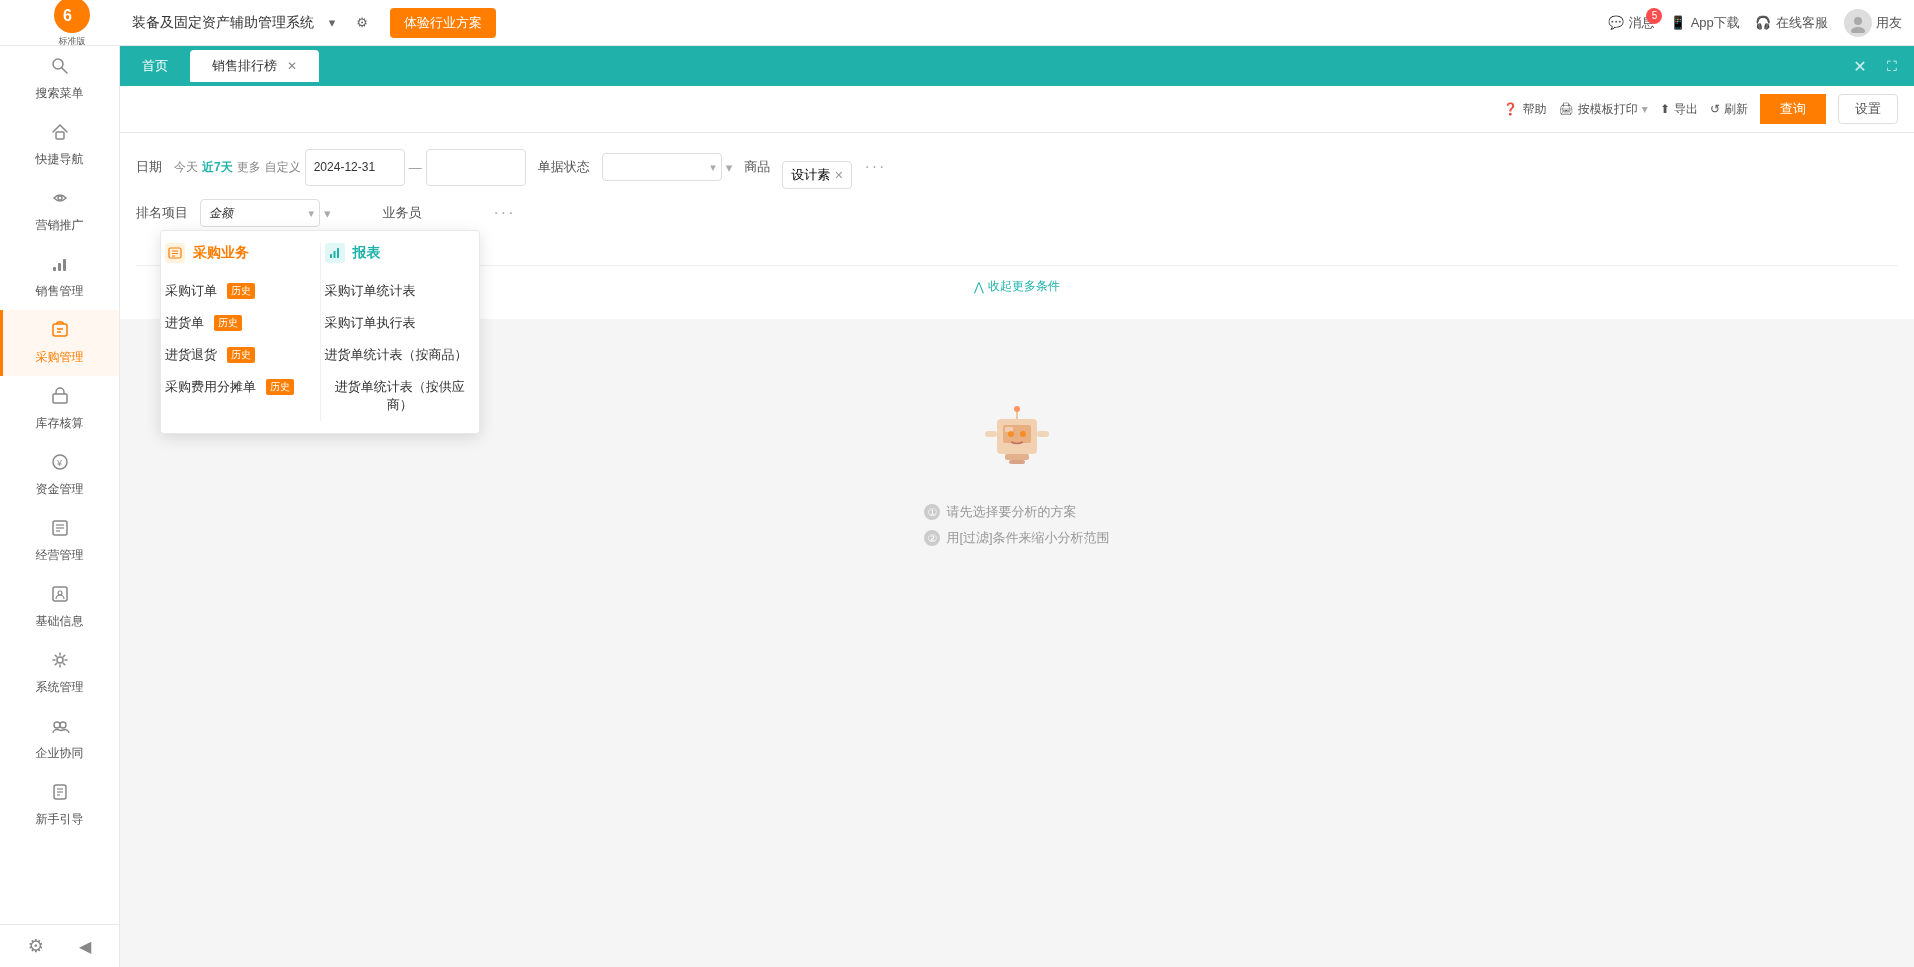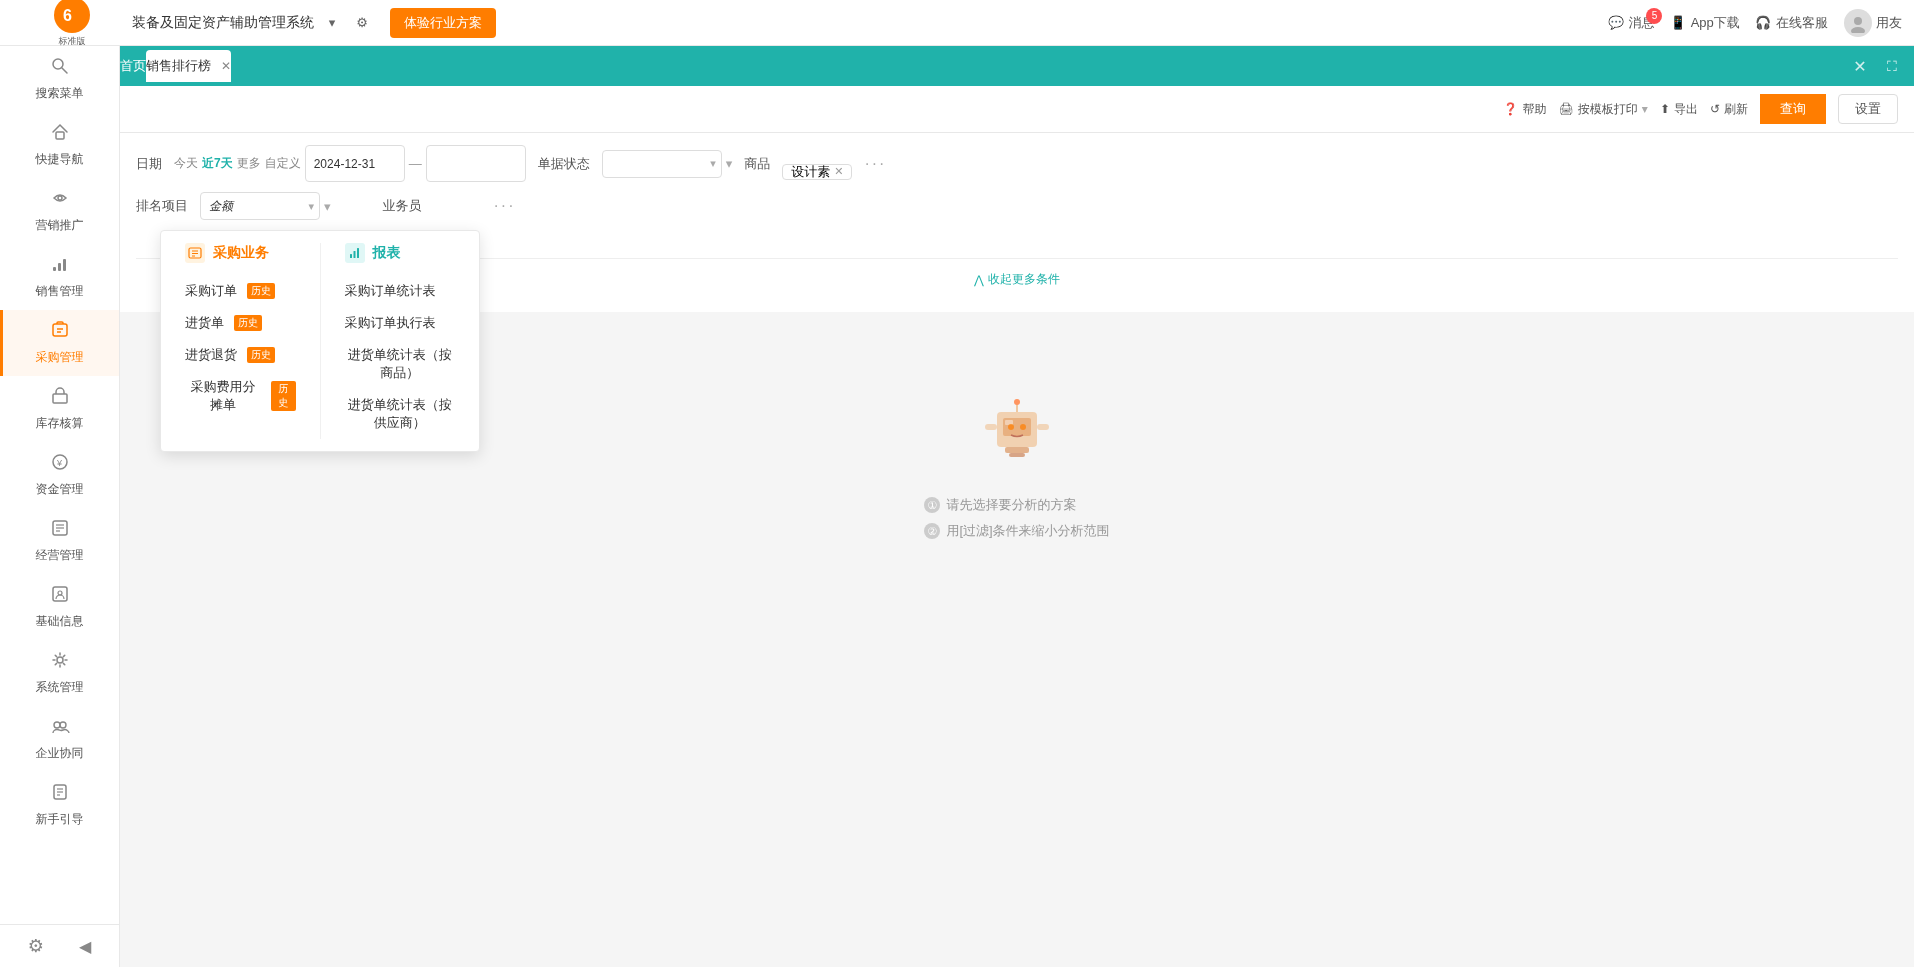--- a/index.html
+++ b/index.html
@@ -180,21 +180,21 @@
       background: #20b2aa;
       display: flex;
       align-items: center;
       padding: 0 0;
       position: relative;
     }
     .tab-item {
       height: 32px;
       display: flex;
       align-items: center;
-      padding: 0 0;
+      padding: 0 22px;
       font-size: 13px;
       cursor: pointer;
       color: rgba(255,255,255,0.85);
       gap: 6px;
     }
     .tab-item.active {
       background: #fff;
       color: #333;
       border-radius: 4px 4px 0 0;
     }
@@ -328,21 +328,21 @@
       width: 100px;
       outline: none;
     }
     .tag-filter {
       display: flex;
       align-items: center;
       background: #fff;
       border: 1px solid #ddd;
       border-radius: 4px;
       padding: 3px 8px;
-      height: 16px;
+      height: 28px;
       gap: 4px;
       cursor: pointer;
       margin-top: 16px;
     }
     .tag-close {
       color: #999;
       font-size: 11px;
       cursor: pointer;
     }
     .more-conditions-btn {
@@ -416,21 +416,21 @@
       border: 1px solid #e8e8e8;
       border-radius: 4px;
       box-shadow: 0 4px 16px rgba(0,0,0,0.12);
       z-index: 200;
       display: flex;
       min-width: 320px;
       padding: 12px 0;
     }
     .dropdown-col {
       flex: 1;
-      padding: 0 24px;
+      padding: 0 4px;
     }
     .dropdown-col + .dropdown-col {
       border-left: 1px solid #f0f0f0;
     }
     .dropdown-col-header {
       display: flex;
       align-items: center;
       gap: 8px;
       font-size: 14px;
       font-weight: bold;

